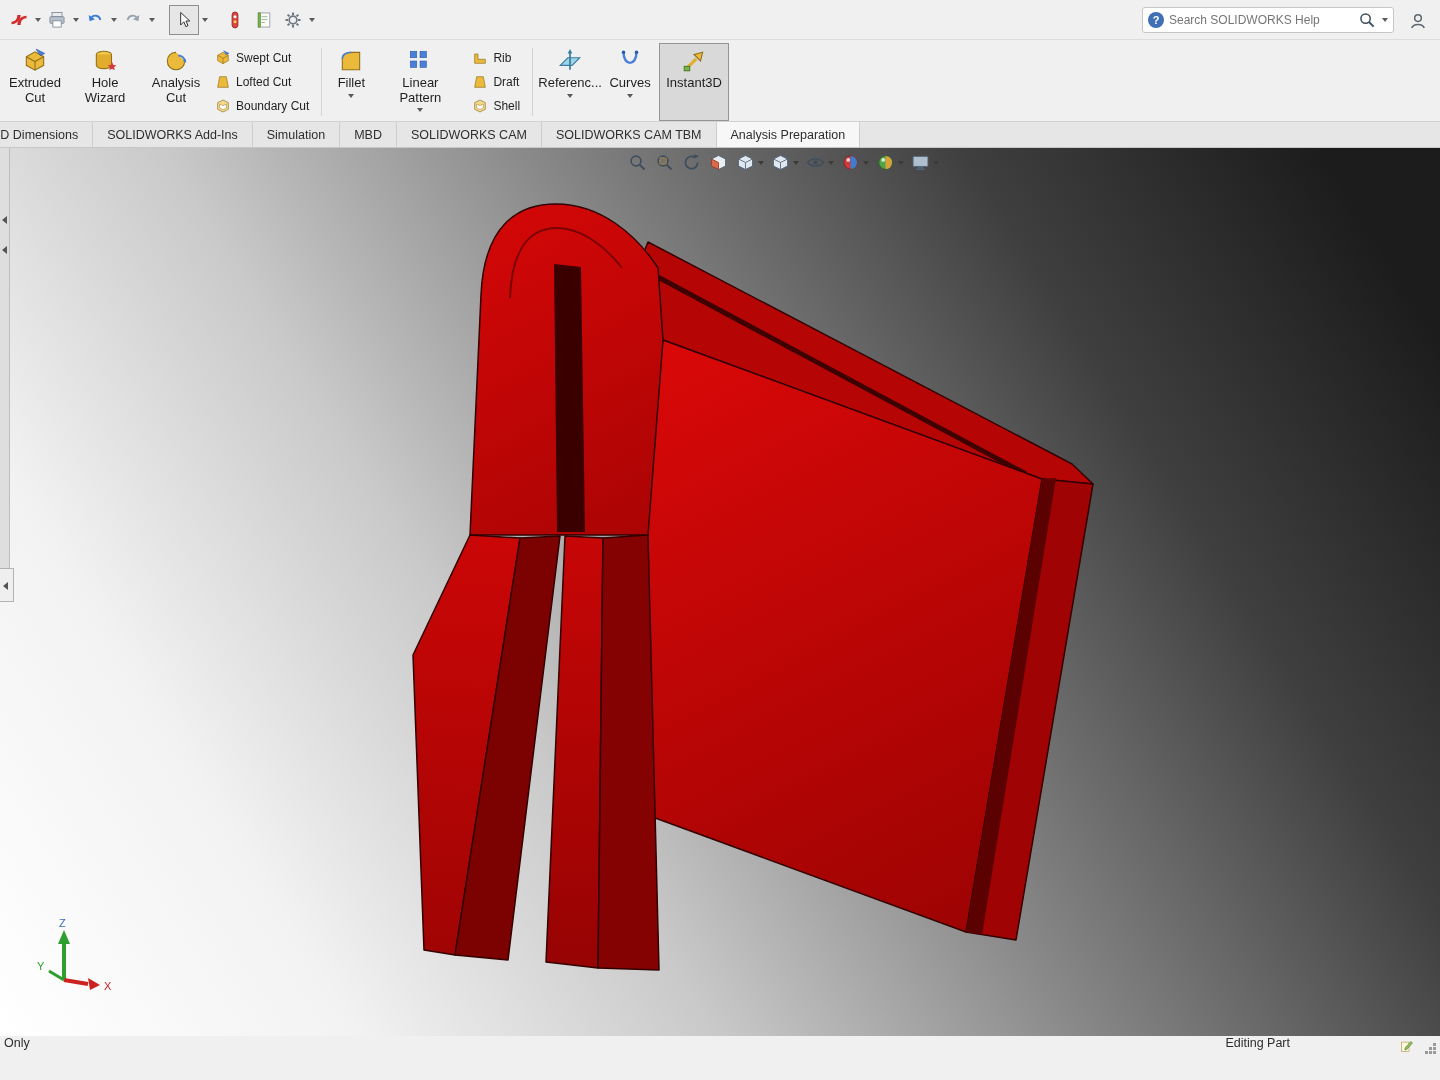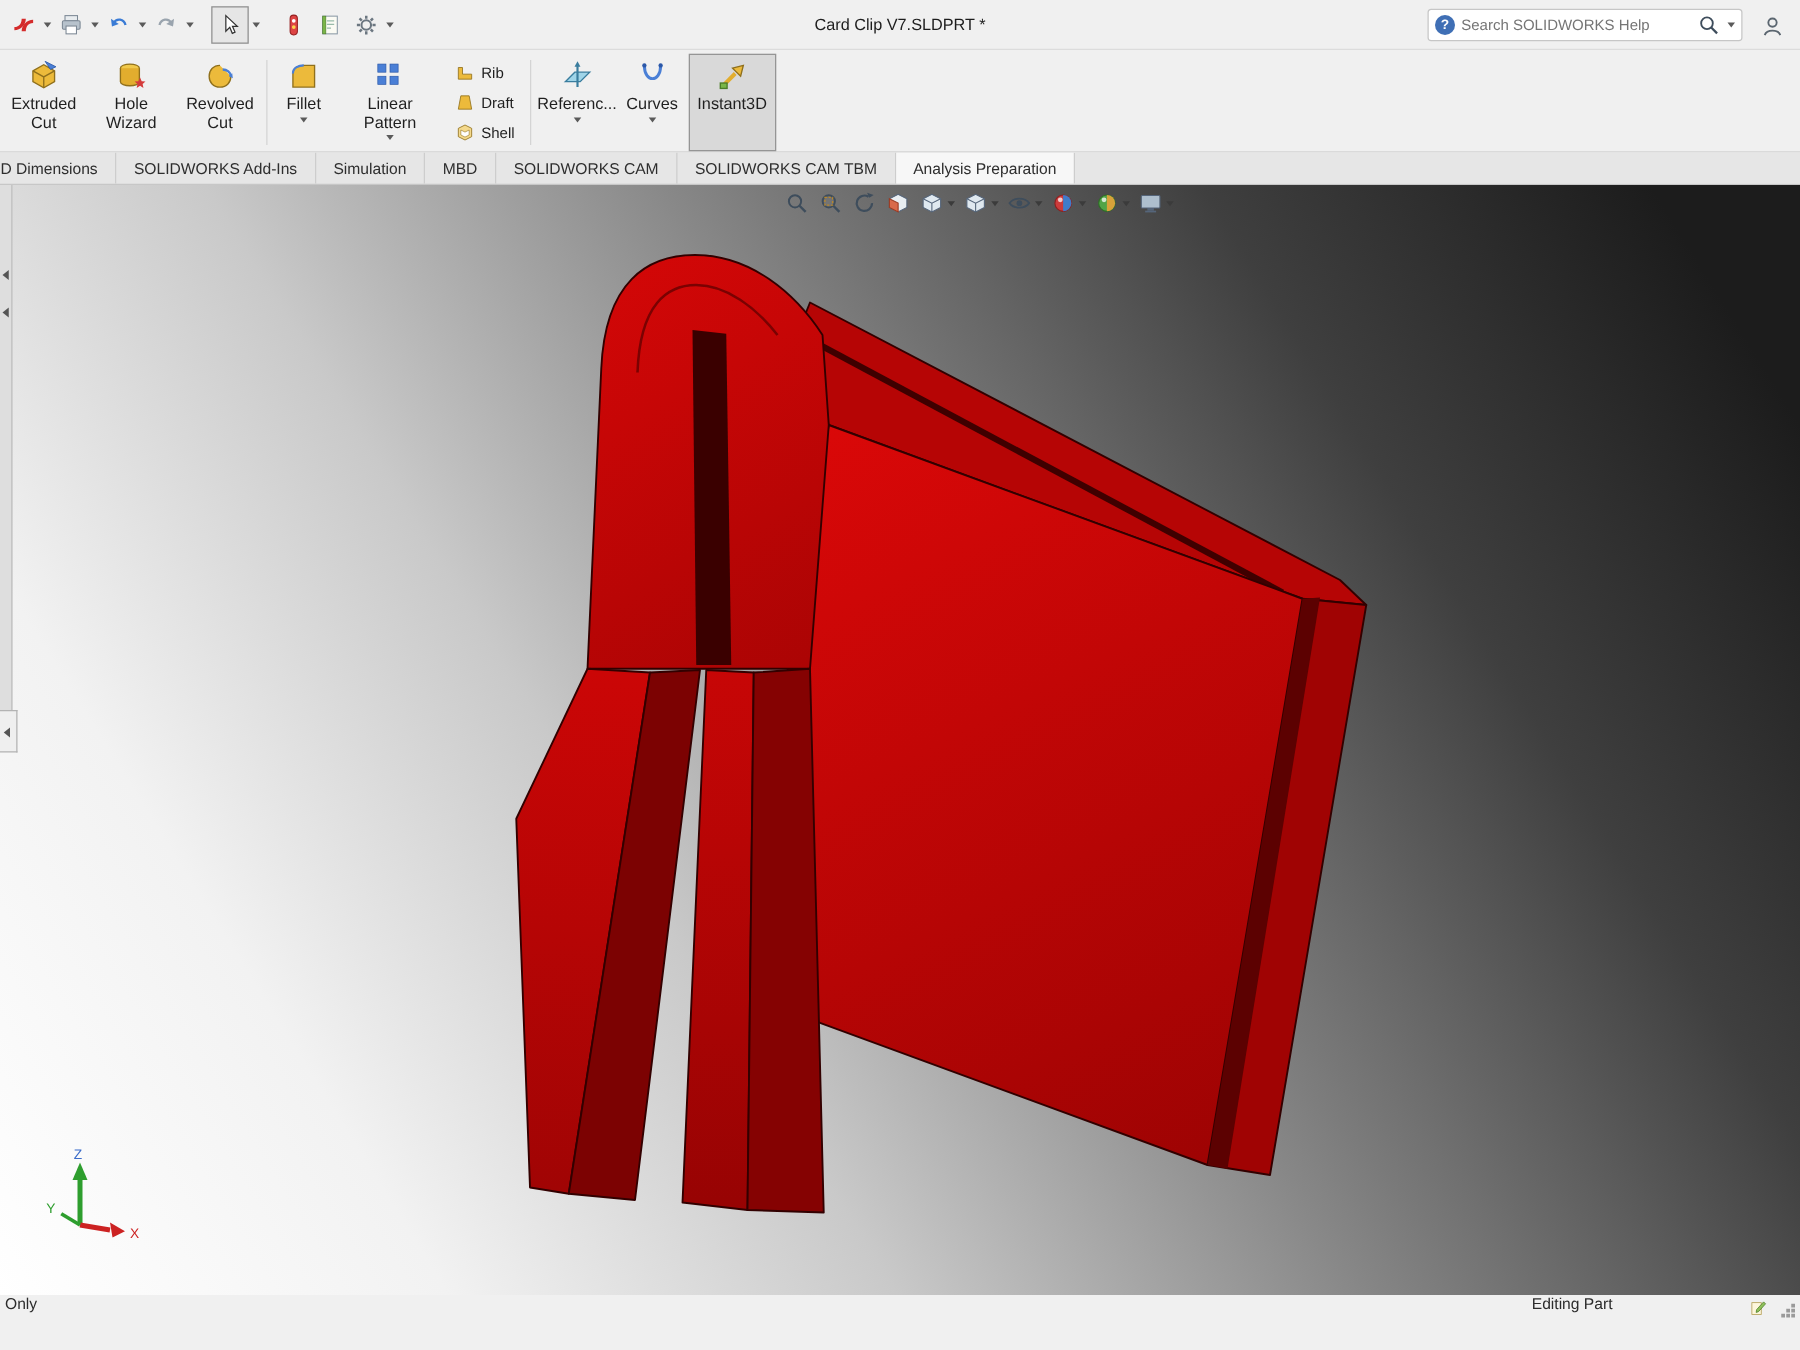--- a/index.html
+++ b/index.html
@@ -307,21 +307,20 @@
             <use href="#i-note"></use>
           </svg>
         </button>
       <button class="qbtn">
           <svg class="qi">
             <use href="#i-gear"></use>
           </svg>
         </button>
       <span class="caret"></span>
     </div>
-    <div class="title">Card Clip V7.SLDPRT *</div>
     <div class="help-search">
       <span class="help-q">
           <span>?</span>
         </span>
       <input placeholder="Search SOLIDWORKS Help" style="">
       <svg class="qi">
           <use href="#i-mag"></use>
         </svg>
       <span class="caret"></span>
     </div>
@@ -342,21 +341,41 @@
     <div class="bigbtn w-hw">
       <svg class="bi">
           <use href="#i-wizard"></use>
         </svg>
       <span class="blabel">Hole Wizard</span>
     </div>
     <div class="bigbtn w-rv">
       <svg class="bi">
           <use href="#i-rev"></use>
         </svg>
-      <span class="blabel">Revolved Cut</span>
+      <span class="blabel">Analysis Cut</span>
+    </div>
+    <div class="stack">
+      <div class="sbtn">
+          <svg class="si">
+            <use href="#i-cut"></use>
+          </svg>
+          <span>Swept Cut</span>
+        </div>
+      <div class="sbtn">
+          <svg class="si">
+            <use href="#i-draft"></use>
+          </svg>
+          <span>Lofted Cut</span>
+        </div>
+      <div class="sbtn">
+          <svg class="si">
+            <use href="#i-shell"></use>
+          </svg>
+          <span>Boundary Cut</span>
+        </div>
     </div>
     <div class="vsep"></div>
     <div class="bigbtn w-fl">
       <svg class="bi">
           <use href="#i-fillet"></use>
         </svg>
       <span class="blabel">Fillet</span>
       <span class="caret flyout"></span>
     </div>
     <div class="bigbtn w-lp">

